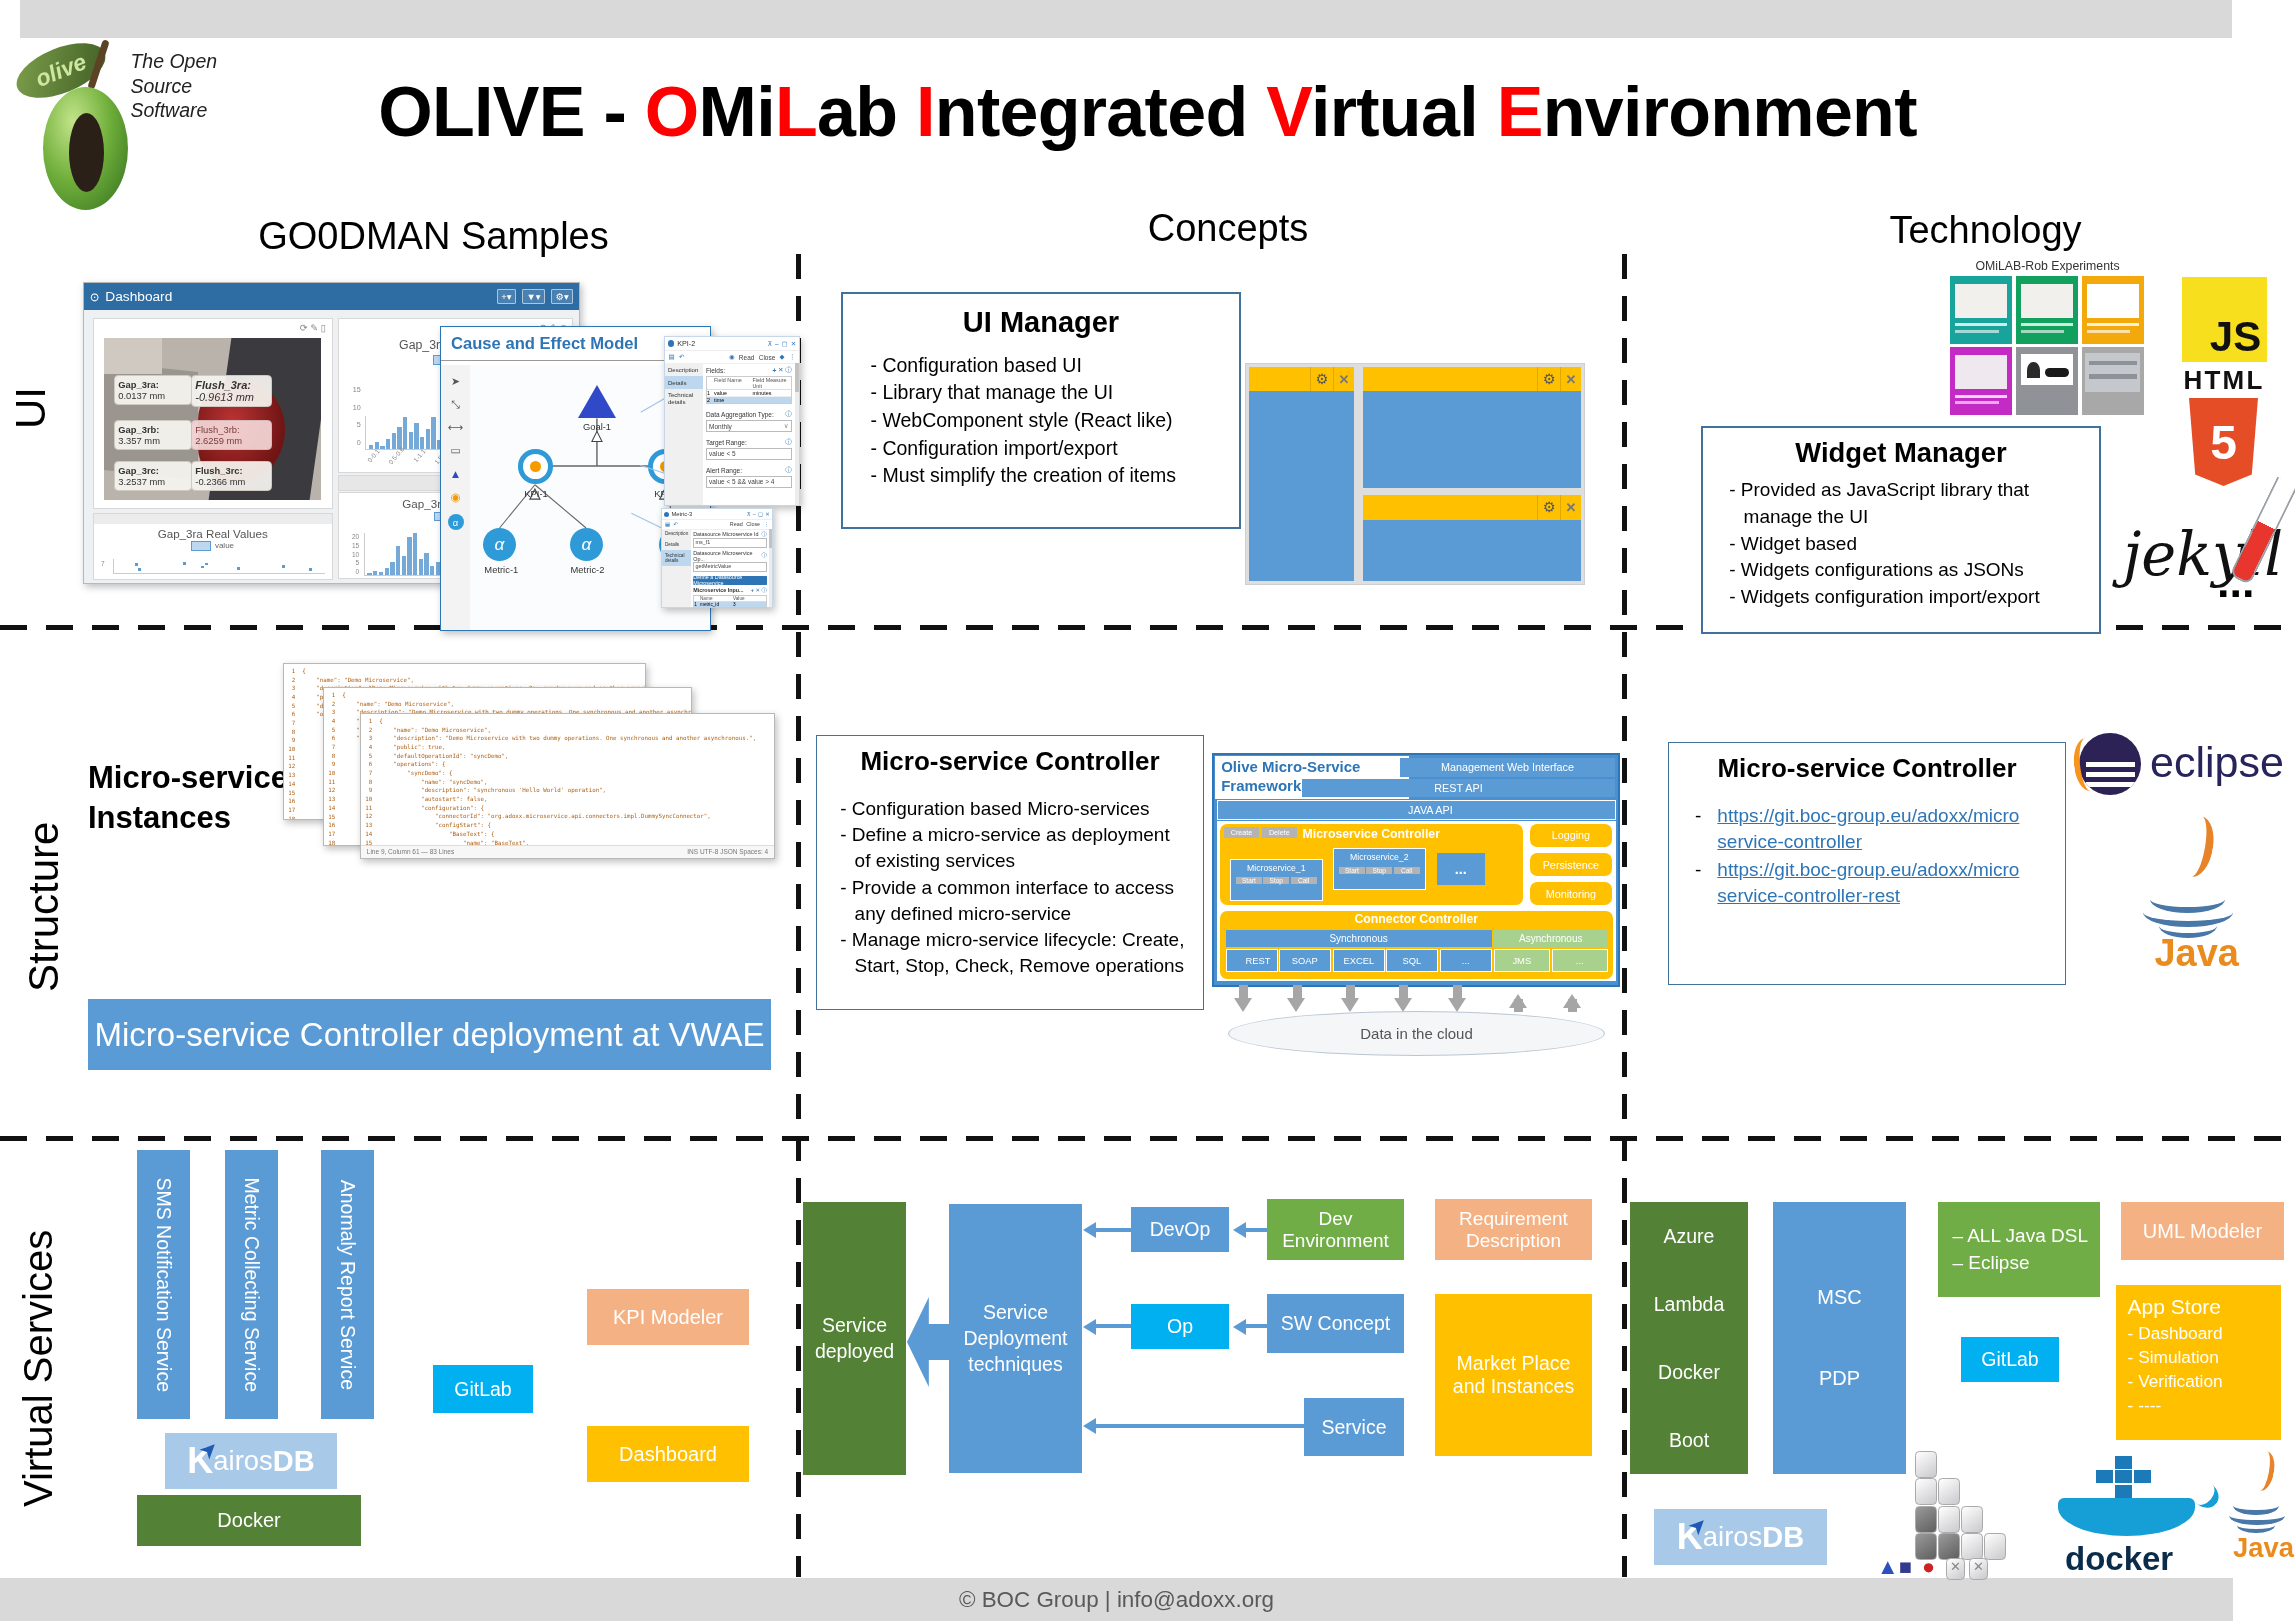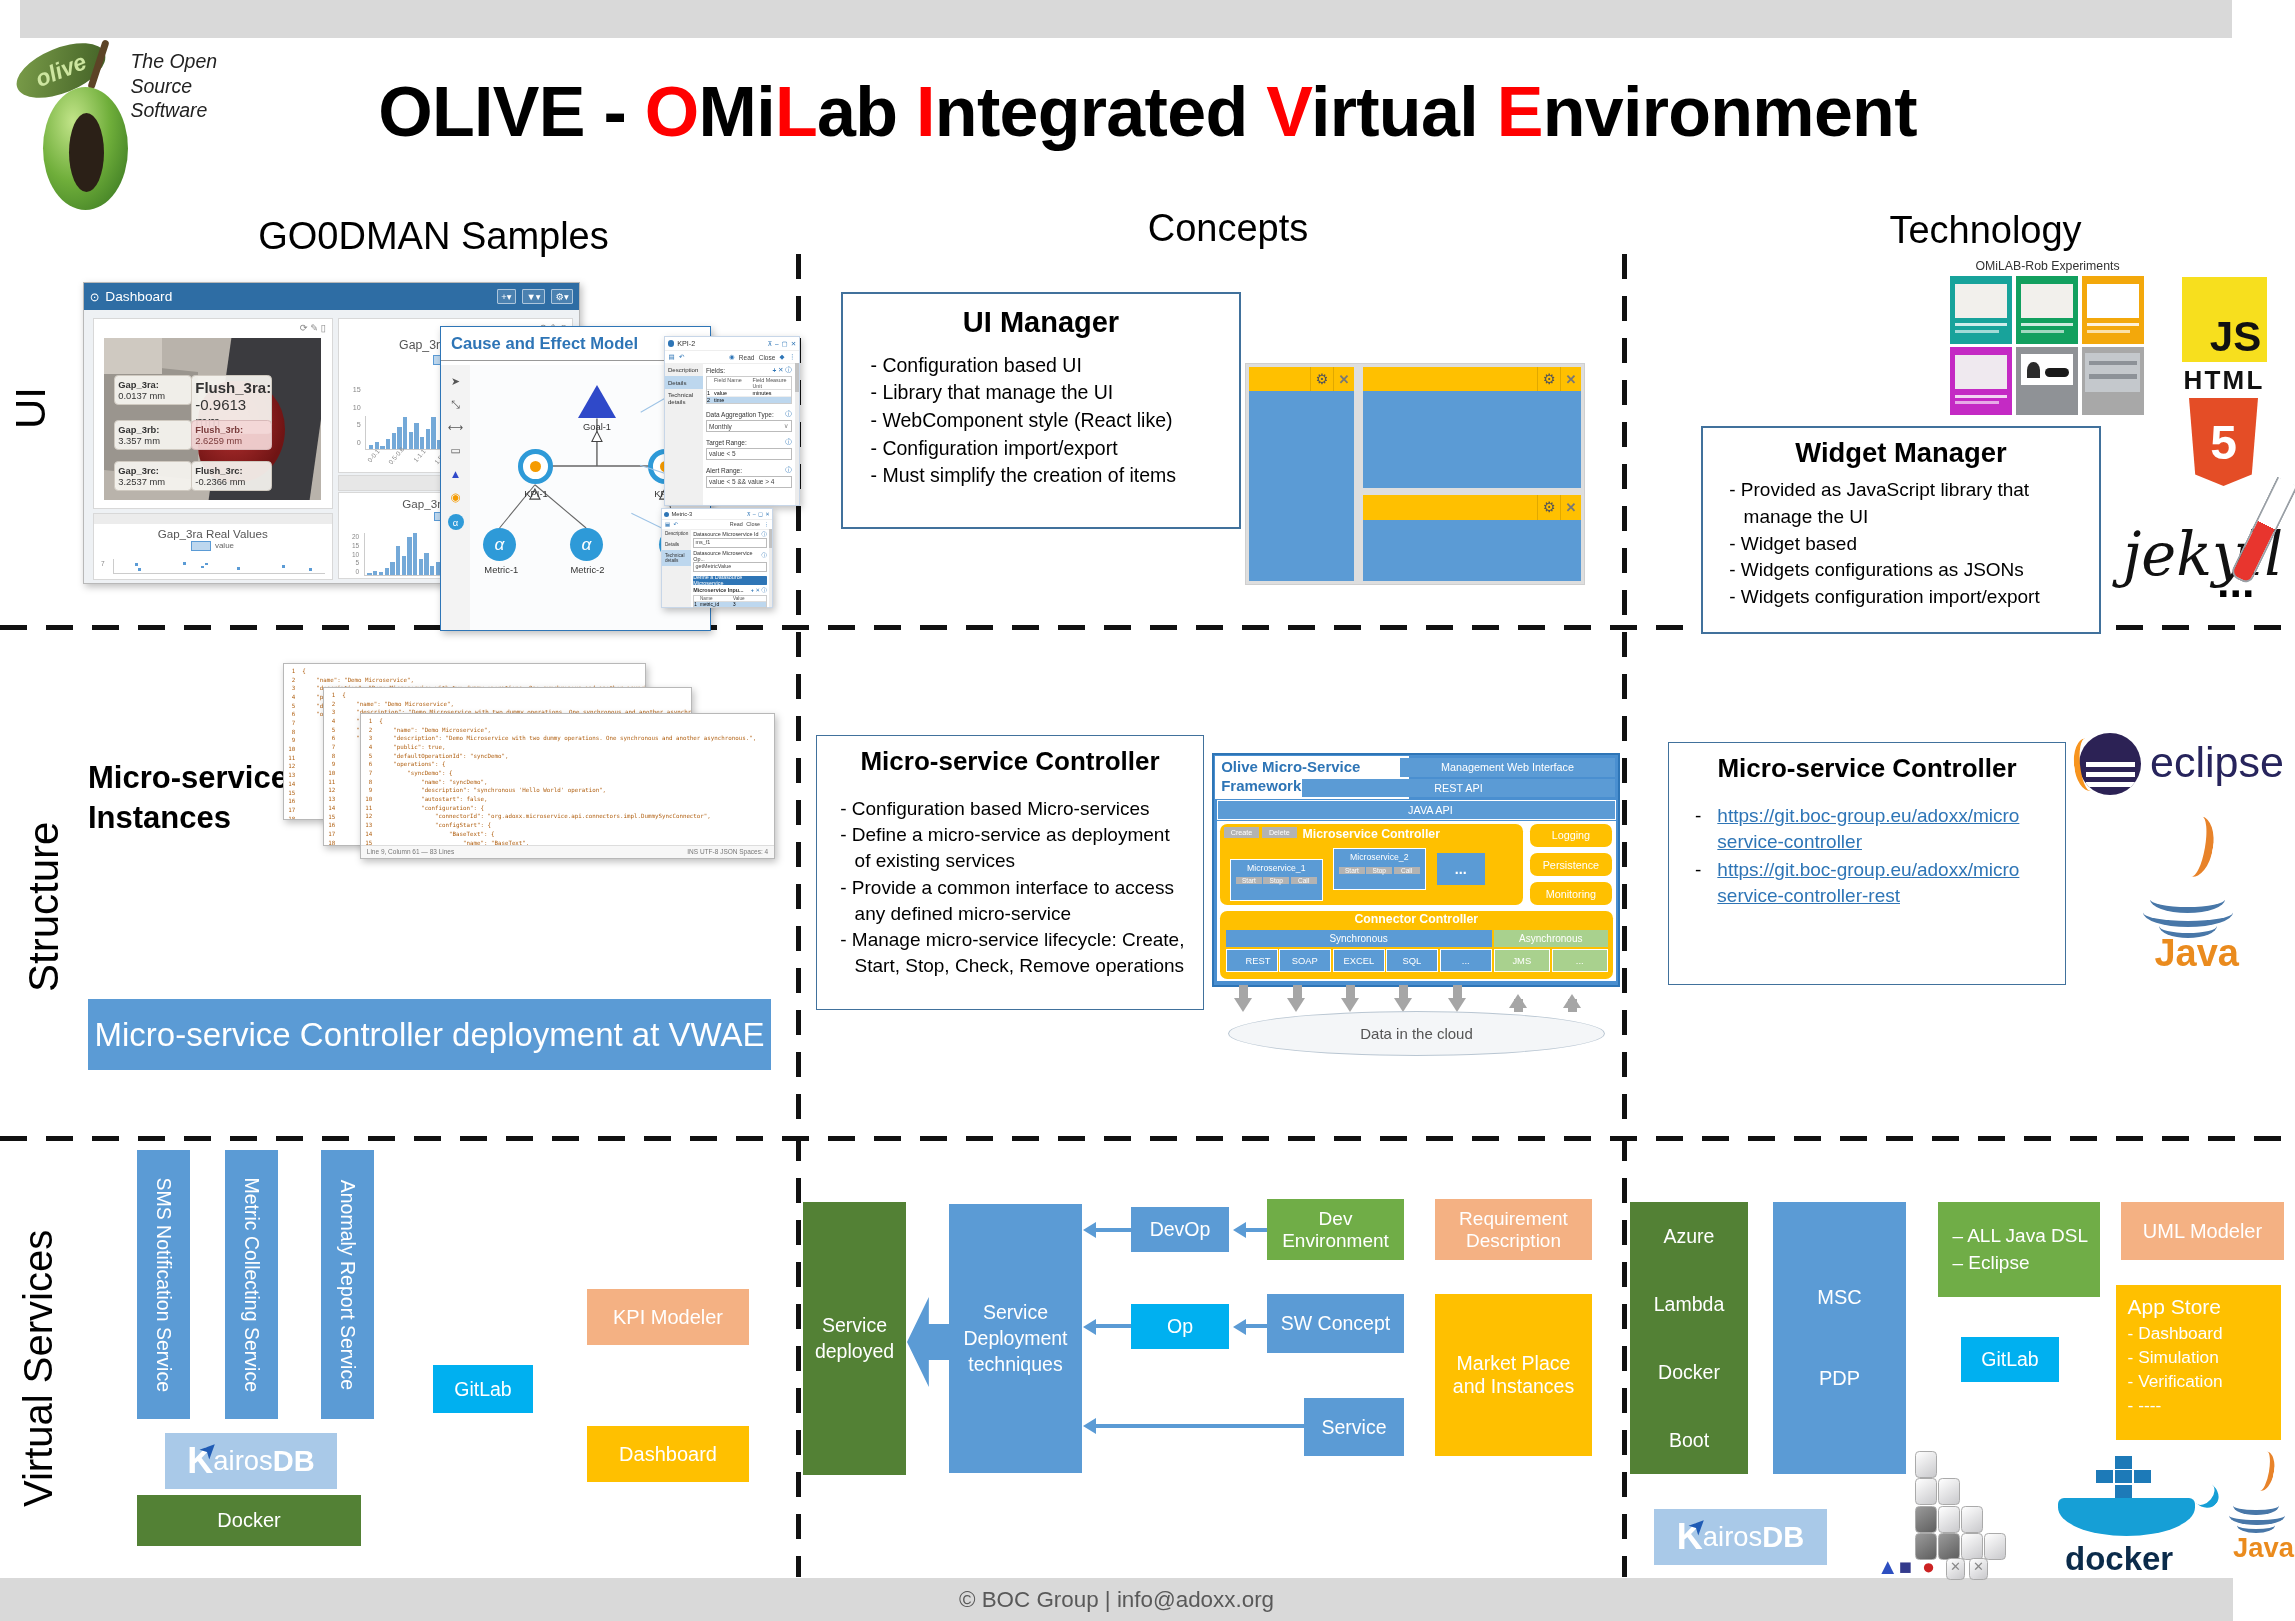--- a/index.html
+++ b/index.html
@@ -95,30 +95,30 @@
         <div class="a" style="left:116px;top:0;width:101px;height:162px;background:#3b3b3f;transform:skewX(-8deg);"></div>
         <div class="a" style="left:94px;top:43px;width:87px;height:101px;background:radial-gradient(ellipse at 40% 40%,#b33,#701414 70%);border-radius:45% 55% 60% 40%;"></div>
         <div class="a" style="left:0px;top:29px;width:94px;height:108px;background:#9a958e;transform:skewY(6deg);"></div>
         <div class="a" style="left:0px;top:0px;width:58px;height:36px;background:#cfc9c1;"></div>
       </div>
 
       <div class="a" style="left:20px;top:56px;width:69px;background:rgba(246,244,240,.93);border:0.7px solid #cfc9c0;border-radius:4.3px;padding:2.9px 3.6px;font-size:9.4px;color:#333;">
         <div style="font-weight:bold;">Gap_3ra:</div>
           <div>0.0137 mm</div>
       </div>
-      <div class="a" style="left:97px;top:56px;width:72px;background:rgba(246,244,240,.93);border:0.7px solid #cfc9c0;border-radius:4.3px;padding:2.9px 3.6px;font-size:15px;color:#333;">
+      <div class="a" style="left:97px;top:56px;width:72px;background:rgba(246,244,240,.93);border:0.7px solid #cfc9c0;border-radius:4.3px;padding:2.9px 3.6px;font-size:11px;color:#333;font-style:italic;">
         <div style="font-weight:bold;">Flush_3ra:</div>
           <div>-0.9613 mm</div>
       </div>
       <div class="a" style="left:20px;top:101px;width:69px;background:rgba(246,244,240,.93);border:0.7px solid #cfc9c0;border-radius:4.3px;padding:2.9px 3.6px;font-size:9.4px;color:#333;">
         <div style="font-weight:bold;">Gap_3rb:</div>
           <div>3.357 mm</div>
       </div>
       <div class="a" style="left:97px;top:101px;width:72px;background:rgba(243,214,214,.93);border:0.7px solid #d8b9b9;border-radius:4.3px;padding:2.9px 3.6px;font-size:9.4px;color:#7a3b3b;">
-        <div style="font-weight:bold;">Flush_3rb:</div>
+        <div style="font-weight:normal;">Flush_3rb:</div>
           <div>2.6259 mm</div>
       </div>
       <div class="a" style="left:20px;top:142px;width:69px;background:rgba(246,244,240,.93);border:0.7px solid #cfc9c0;border-radius:4.3px;padding:2.9px 3.6px;font-size:9.4px;color:#333;">
         <div style="font-weight:bold;">Gap_3rc:</div>
           <div>3.2537 mm</div>
       </div>
       <div class="a" style="left:97px;top:142px;width:72px;background:rgba(246,244,240,.93);border:0.7px solid #cfc9c0;border-radius:4.3px;padding:2.9px 3.6px;font-size:9.4px;color:#333;">
         <div style="font-weight:bold;">Flush_3rc:</div>
           <div>-0.2366 mm</div>
       </div>

